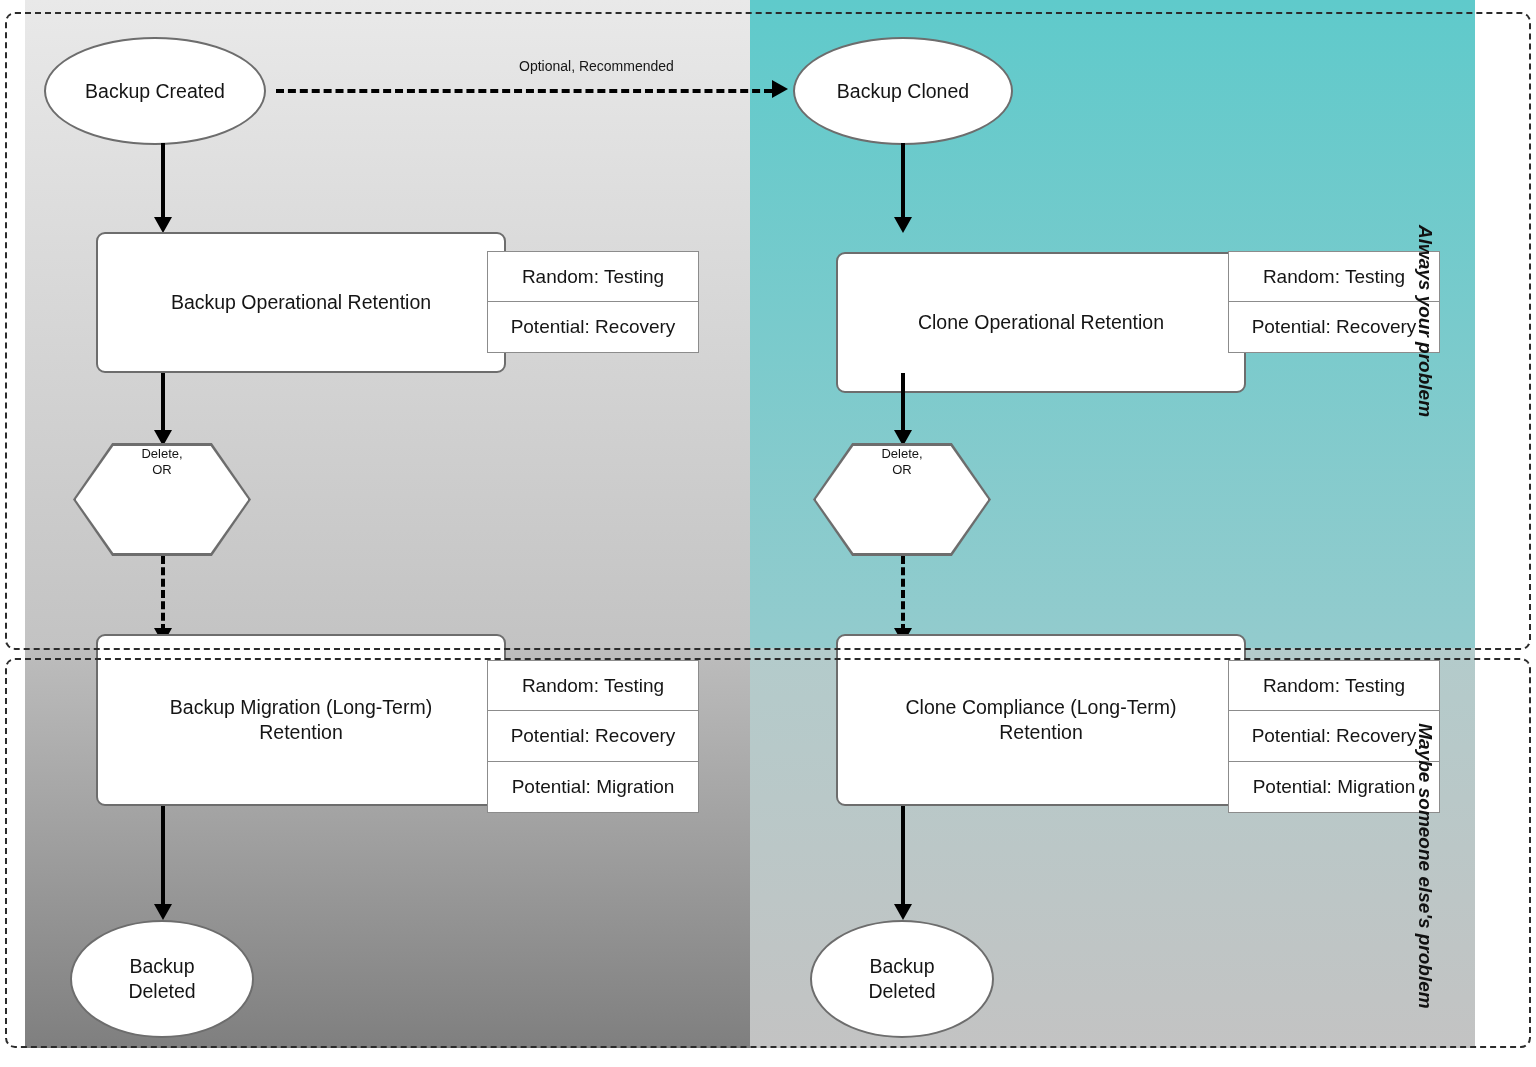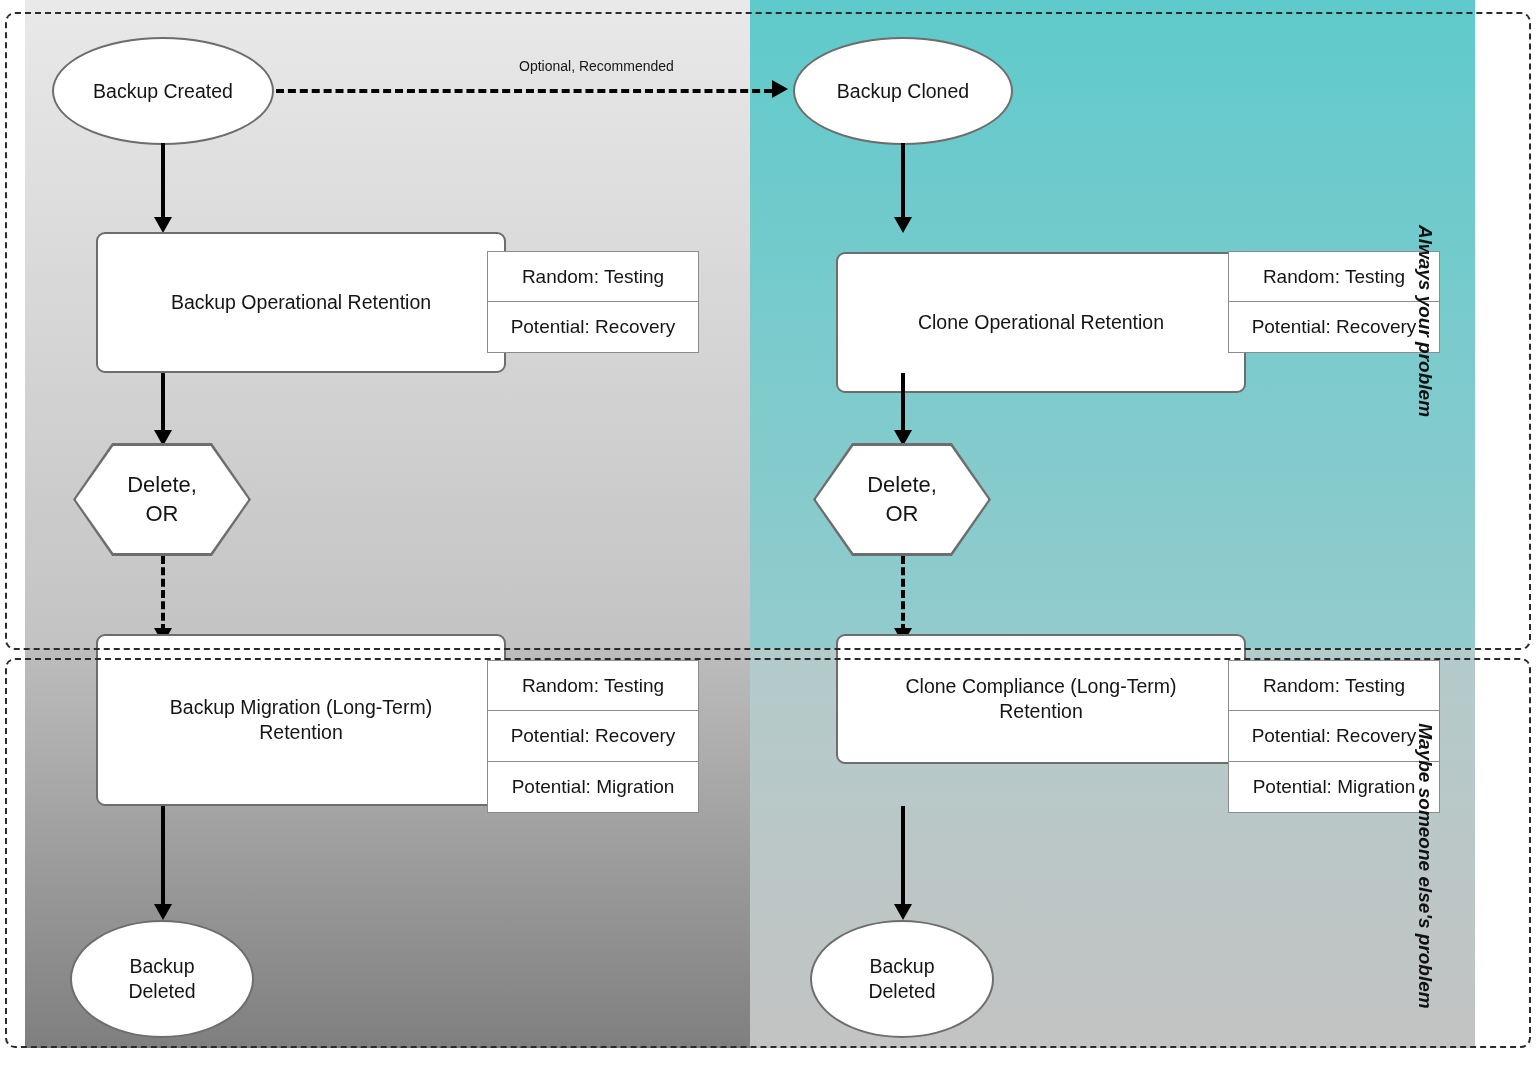--- a/index.html
+++ b/index.html
@@ -30,22 +30,22 @@
         font-size:19.5px;line-height:1.28;color:#151515;}
 
   .ellipse{border:2.5px solid #6d6d6d;border-radius:50%;}
   .process{border:2.5px solid #6d6d6d;border-radius:9px;}
 
   .hexwrap{position:absolute;}
   .hex{position:absolute;inset:0;background:#6d6d6d;
        clip-path:polygon(22% 0%,78% 0%,100% 50%,78% 100%,22% 100%,0% 50%);}
   .hex-in{position:absolute;inset:2.6px;background:#fff;
           clip-path:polygon(22% 0%,78% 0%,100% 50%,78% 100%,22% 100%,0% 50%);
-          display:flex;align-items:center;justify-content:center;text-align:center;
-          font-size:22px;line-height:1.3;color:#151515;}
+          display:flex;justify-content:center;text-align:center;
+          font-size:13px;line-height:1.3;color:#151515;}
 
   
   .chips{position:absolute;}
   .chip{box-sizing:border-box;background:#fff;border:1.4px solid #8c8c8c;
         font-size:19px;color:#151515;height:51px;
         display:flex;align-items:center;justify-content:center;white-space:nowrap;padding:0 10px;}
   .chip + .chip{border-top:none;}
 
   
   .conn{position:absolute;}
@@ -61,21 +61,21 @@
 </head>
 <body>
 
 <div id="stage">
 
   <div class="bg" id="bg-left-top"></div>
   <div class="bg" id="bg-right-top"></div>
   <div class="bg" id="bg-left-bot"></div>
   <div class="bg" id="bg-right-bot"></div>
 
-  <div class="node ellipse" style="left:52px;top:37px;width:222px;height:108px;">
+  <div class="node ellipse" style="left:44px;top:37px;width:222px;height:108px;">
     <span>Backup Created</span>
   </div>
 
   <div class="edge-label" style="left:519px;top:58px;">Optional, Recommended</div>
   <div class="hline dash" style="left:276px;top:89px;width:496px;"></div>
   <div class="arrowrt" style="left:772px;top:80px;"></div>
 
   <div class="node ellipse" style="left:793px;top:37px;width:220px;height:108px;text-align:right;">
     <span>Backup Cloned</span>
   </div>
@@ -151,21 +151,21 @@
       <div>Backup Migration (Long-Term)</div>
       <div>Retention</div>
     </div>
   </div>
   <div class="chips" style="left:487px;top:660px;width:212px;">
     <div class="chip">Random: Testing</div>
     <div class="chip">Potential: Recovery</div>
     <div class="chip">Potential: Migration</div>
   </div>
 
-  <div class="node process" style="left:836px;top:634px;width:410px;height:130px;">
+  <div class="node process" style="left:836px;top:634px;width:410px;height:172px;">
     <div>
       <div>Clone Compliance (Long-Term)</div>
       <div>Retention</div>
     </div>
   </div>
   <div class="chips" style="left:1228px;top:660px;width:212px;">
     <div class="chip">Random: Testing</div>
     <div class="chip">Potential: Recovery</div>
     <div class="chip">Potential: Migration</div>
   </div>

